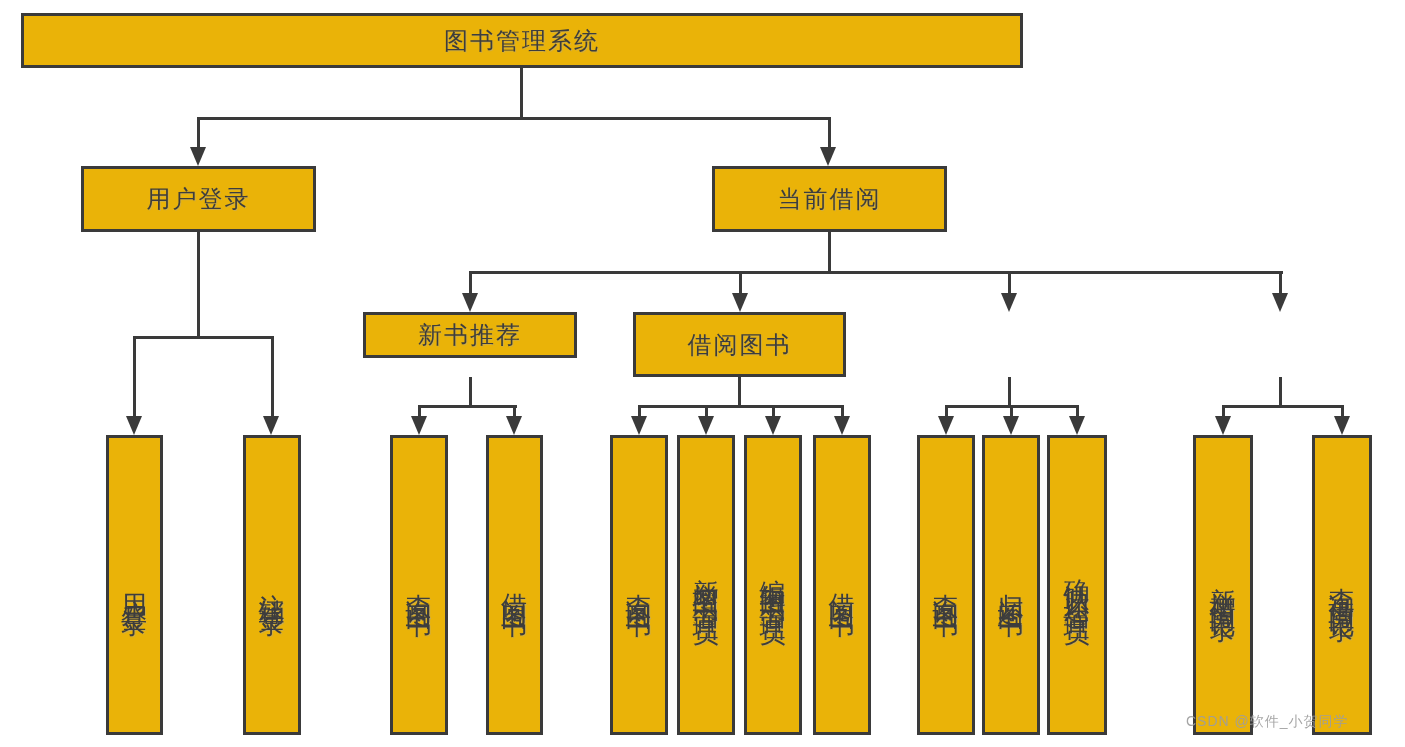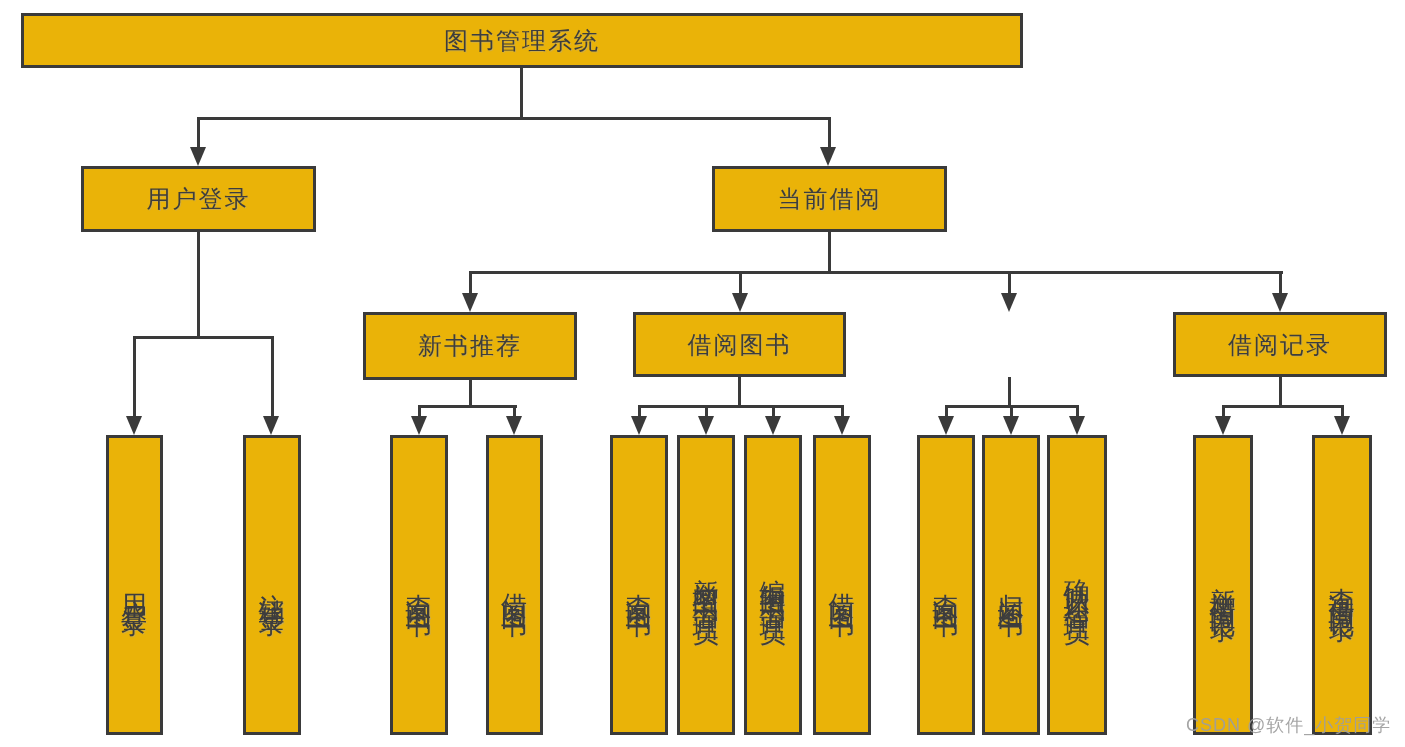--- a/index.html
+++ b/index.html
@@ -31,21 +31,21 @@
   .hline { position:absolute; height:3px; background:#3a3a3a; }
   .arrow {
     position:absolute; width:0; height:0;
     border-left:8px solid transparent;
     border-right:8px solid transparent;
     border-top:19px solid #3a3a3a;
   }
   .watermark {
     position:absolute;
     left:1186px; top:713px;
-    font-size:18px;
+    font-size:14px;
     letter-spacing:1px;
     color:#9e9e9e;
     opacity:0.92;
     z-index:10;
     white-space:nowrap;
   }
 </style>
 </head>
 <body>
 
@@ -80,28 +80,25 @@
   <div class="hline" style="left:469px; top:271px; width:814px;"></div>
   <div class="vline" style="left:469px; top:271px; height:26px;"></div>
   <div class="arrow" style="left:462px; top:293px;"></div>
   <div class="vline" style="left:739px; top:271px; height:26px;"></div>
   <div class="arrow" style="left:732px; top:293px;"></div>
   <div class="vline" style="left:1008px; top:271px; height:26px;"></div>
   <div class="arrow" style="left:1001px; top:293px;"></div>
   <div class="vline" style="left:1279px; top:271px; height:26px;"></div>
   <div class="arrow" style="left:1272px; top:293px;"></div>
 
-  <div class="box" style="left:363px; top:312px; width:214px; height:68px;">
+  <div class="box" style="left:363px; top:312px; width:214px; height:46px;">
     <span class="h-label">新书推荐</span>
   </div>
   <div class="box" style="left:633px; top:312px; width:213px; height:65px;">
     <span class="h-label">借阅图书</span>
-  </div>
-  <div class="box" style="left:1173px; top:312px; width:214px; height:65px;">
-    <span class="h-label">借阅记录</span>
   </div>
 
   <div class="vline" style="left:469px; top:377px; height:31px;"></div>
   <div class="hline" style="left:418px; top:405px; width:99px;"></div>
   <div class="vline" style="left:418px; top:405px; height:13px;"></div>
   <div class="arrow" style="left:411px; top:416px;"></div>
   <div class="vline" style="left:513px; top:405px; height:13px;"></div>
   <div class="arrow" style="left:506px; top:416px;"></div>
 
   <div class="vline" style="left:738px; top:377px; height:31px;"></div>

